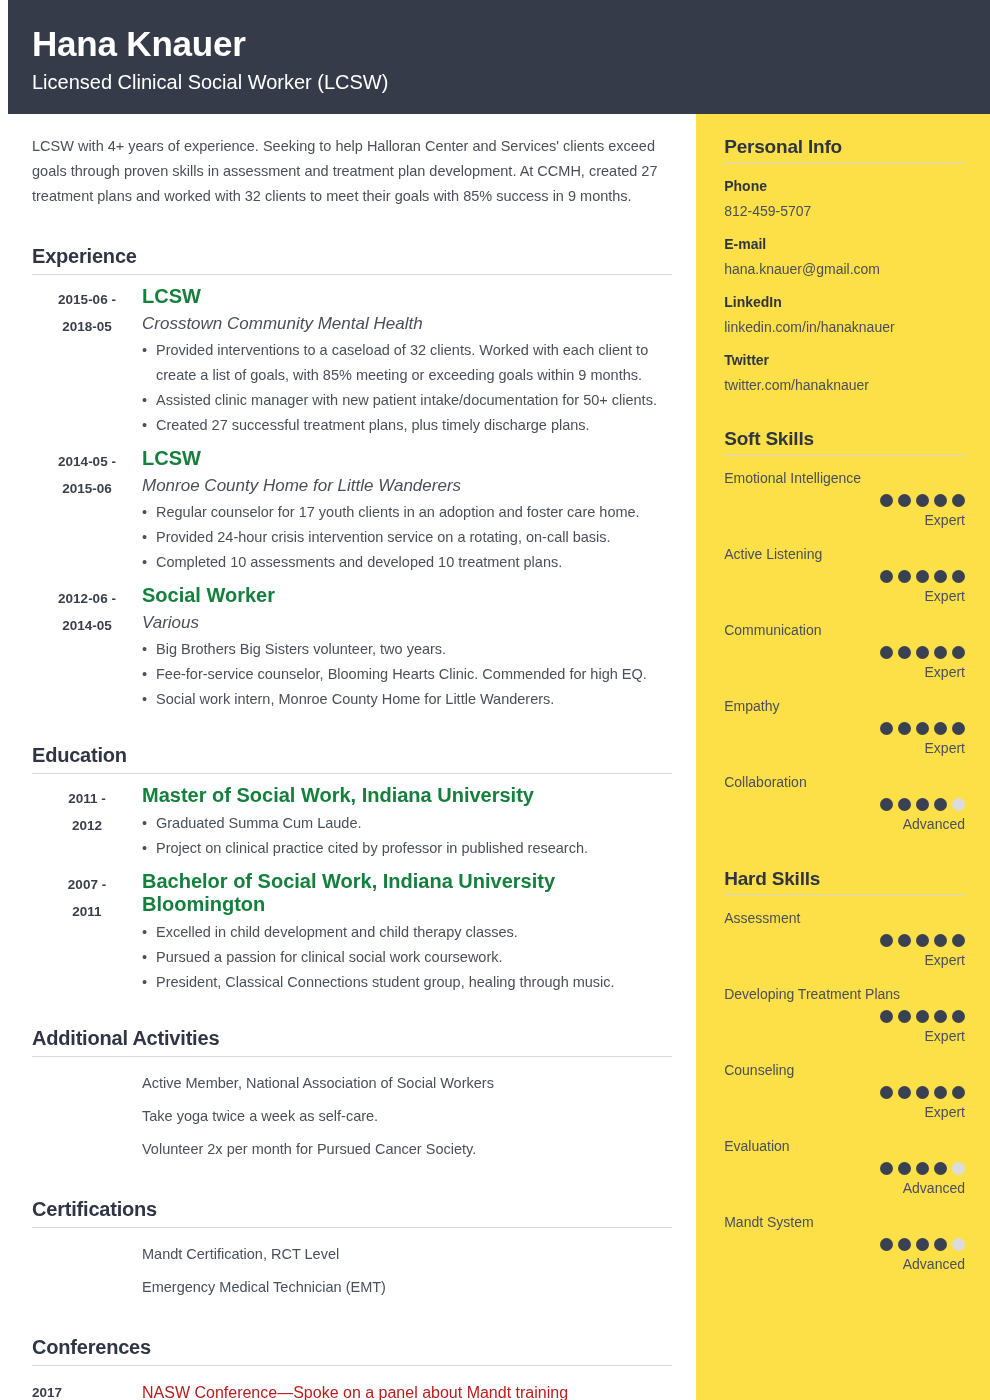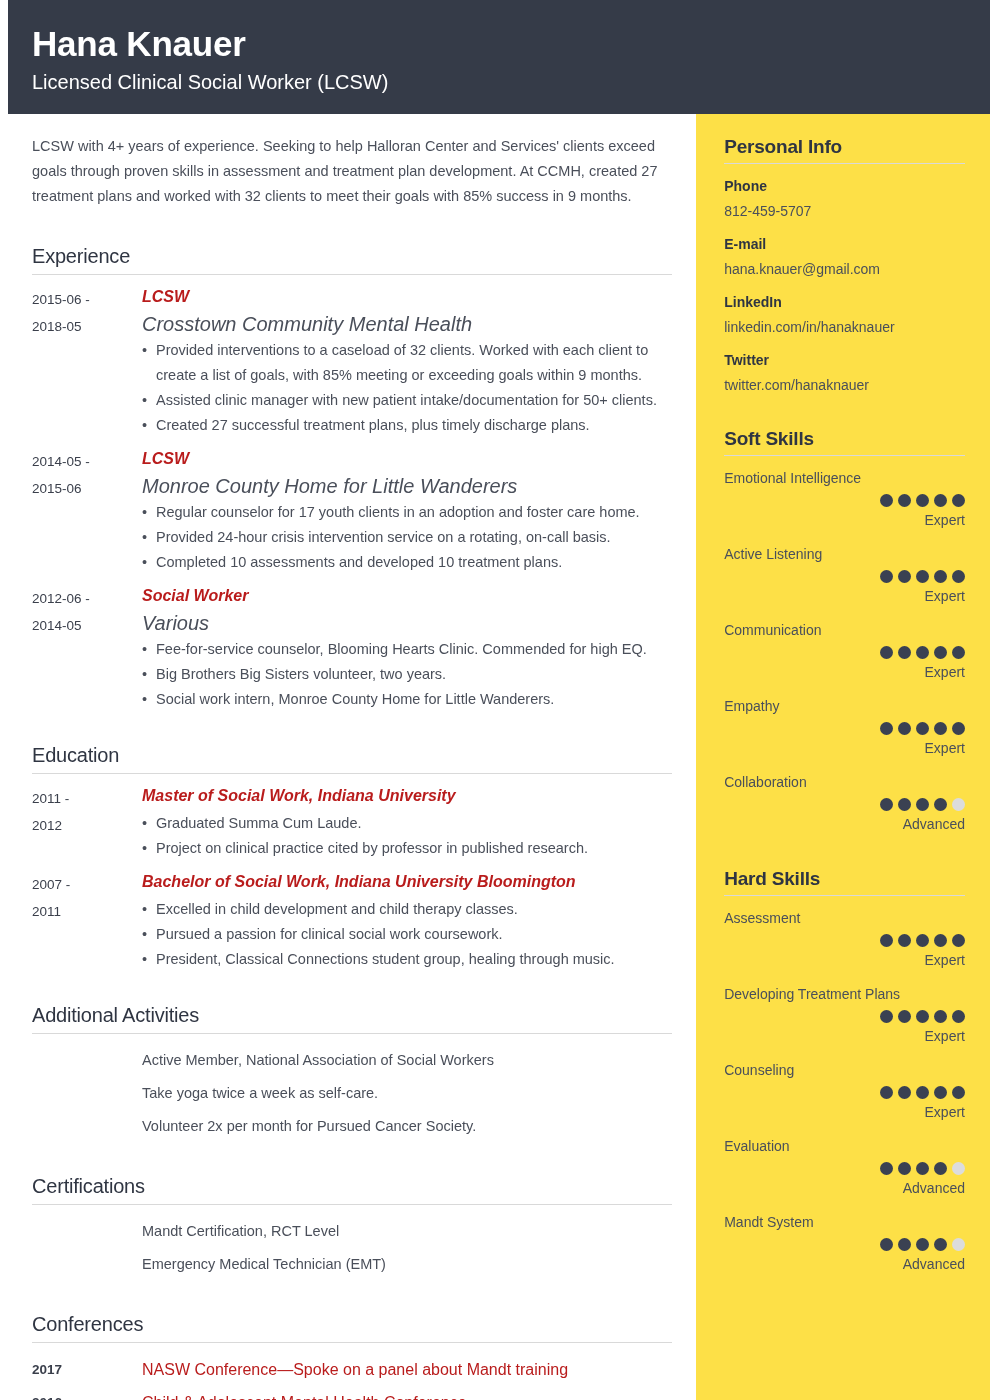--- a/index.html
+++ b/index.html
@@ -63,53 +63,53 @@
     line-height: 25px;
     color: #4a4f5a;
     padding-top: 20px;
     padding-bottom: 4px;
   }
 
   
   .section { margin-top: 14px; }
   .section-title {
     font-size: 20px;
-    font-weight: normal;
+    font-weight: bold;
     color: #2f3542;
     letter-spacing: -0.2px;
     padding-bottom: 6px;
     margin-top: 32px;
   }
   .rule {
     height: 1px;
     background: #d9d9d9;
     margin-bottom: 10px;
   }
 
   .entry { display: flex; margin-bottom: 9px; }
   .entry-dates {
     width: 110px;
     flex: 0 0 110px;
     font-size: 13.5px;
-    font-weight: normal;
+    font-weight: bold;
     color: #3a3f4b;
     line-height: 27px;
     padding-top: 1px;
+    text-align: center;
   }
   .entry-body { flex: 1 1 auto; min-width: 0; }
   .entry-role {
-    font-size: 16px;
-    font-weight: bold;
-    color: #b91c1c;
+    font-size: 20px;
+    font-weight: bold;
+    color: #15803d;
     line-height: 23px;
     margin-bottom: 4px;
-    font-style: italic;
   }
   .entry-org {
-    font-size: 20px;
+    font-size: 17px;
     font-style: italic;
     color: #4a4f5a;
     line-height: 24px;
     margin-bottom: 2px;
   }
   ul.bullets { list-style: none; }
   ul.bullets li {
     position: relative;
     font-size: 14.5px;
     line-height: 25px;
@@ -254,22 +254,22 @@
             </div>
             <div class="entry">
               <div class="entry-dates">
                 <div>2012-06 -</div>
                 <div>2014-05</div>
               </div>
               <div class="entry-body">
                 <div class="entry-role">Social Worker</div>
                 <div class="entry-org">Various</div>
                 <ul class="bullets">
+                  <li>Big Brothers Big Sisters volunteer, two years.</li>
                   <li>Fee-for-service counselor, Blooming Hearts Clinic. Commended for high EQ.</li>
-                  <li>Big Brothers Big Sisters volunteer, two years.</li>
                   <li>Social work intern, Monroe County Home for Little Wanderers.</li>
                 </ul>
               </div>
             </div>
           </div>
       </div>
 
       <div class="section">
         <div class="section-title">Education</div>
         <div class="rule"></div>

